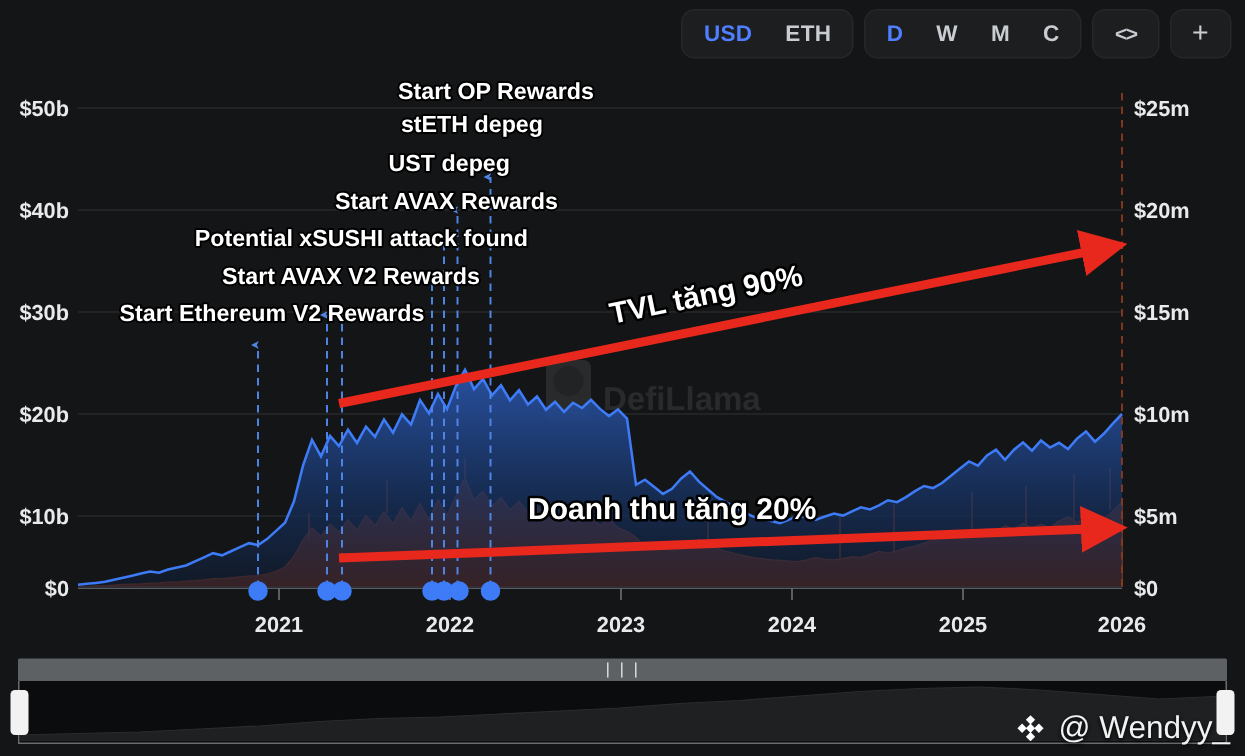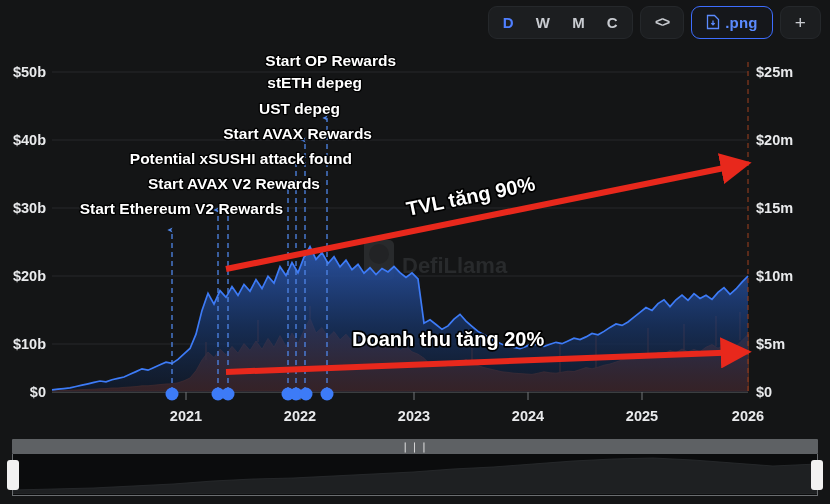--- a/index.html
+++ b/index.html
@@ -86,44 +86,39 @@
     text-shadow: 0 1px 3px #000;
   }
 </style>
 </head>
 <body>
 
 <div id="app">
 
   <div id="toolbar">
 
+    <div class="btn-group">
+      <button class="tbtn active">USD</button>
+      <button class="tbtn">ETH</button>
+    </div>
 
     <div class="btn-group">
       <button class="tbtn active">D</button>
       <button class="tbtn">W</button>
       <button class="tbtn">M</button>
       <button class="tbtn">C</button>
     </div>
 
     <div class="btn-group">
       <button class="tbtn">
         <span class="code-glyph">&lt;&gt;</span>
       </button>
     </div>
 
 
-    <div class="btn-group grp-outline">
-      <button class="tbtn">
-        <svg class="icon-file" viewBox="0 0 14 16">
-          <path d="M1.5 1.5h7l4 4v9h-11z" fill="none" stroke="#5b8bff" stroke-width="1.3"></path>
-          <path d="M7 6.6v4.2M5.3 9.1L7 10.9l1.7-1.8" fill="none" stroke="#5b8bff" stroke-width="1.3"></path>
-        </svg>
-        <span>.png</span>
-      </button>
-    </div>
 
     <div class="btn-group">
       <button class="tbtn">
         <span class="plus-glyph">+</span>
       </button>
     </div>
   </div>
 
   <div id="chart-shell">
     <svg id="plot-svg" width="830" height="388">
@@ -309,14 +304,26 @@
       <svg width="804" height="40">
         <path d="M0,40 L0,36 L40,35 L80,34 L120,32 L160,30 L200,27 L240,25 L280,24
                  L320,22 L360,20 L400,18 L440,15 L480,13 L520,10 L560,7 L600,5
                  L640,4 L680,6 L720,9 L760,12 L804,10 L804,40 Z" fill="#1e2022" stroke="#2a2c2e" stroke-width="0.8"></path>
       </svg>
     </div>
     <div class="range-handle" id="rh-left"></div>
     <div class="range-handle" id="rh-right"></div>
   </div>
 
+  <div id="wm-bottom">
+    <svg width="24" height="24" viewBox="0 0 24 24">
+      <g fill="#ffffff">
+        <path d="M12 2.8 L15.1 5.9 L12 9 L8.9 5.9 Z"></path>
+        <path d="M6.4 8.4 L9.5 11.5 L6.4 14.6 L3.3 11.5 Z"></path>
+        <path d="M17.6 8.4 L20.7 11.5 L17.6 14.6 L14.5 11.5 Z"></path>
+        <path d="M12 14 L15.1 17.1 L12 20.2 L8.9 17.1 Z"></path>
+        <path d="M12 8.4 L15.1 11.5 L12 14.6 L8.9 11.5 Z"></path>
+      </g>
+    </svg>
+    <span>@ Wendyy_</span>
+  </div>
 
 </div>
 
 </body></html>

